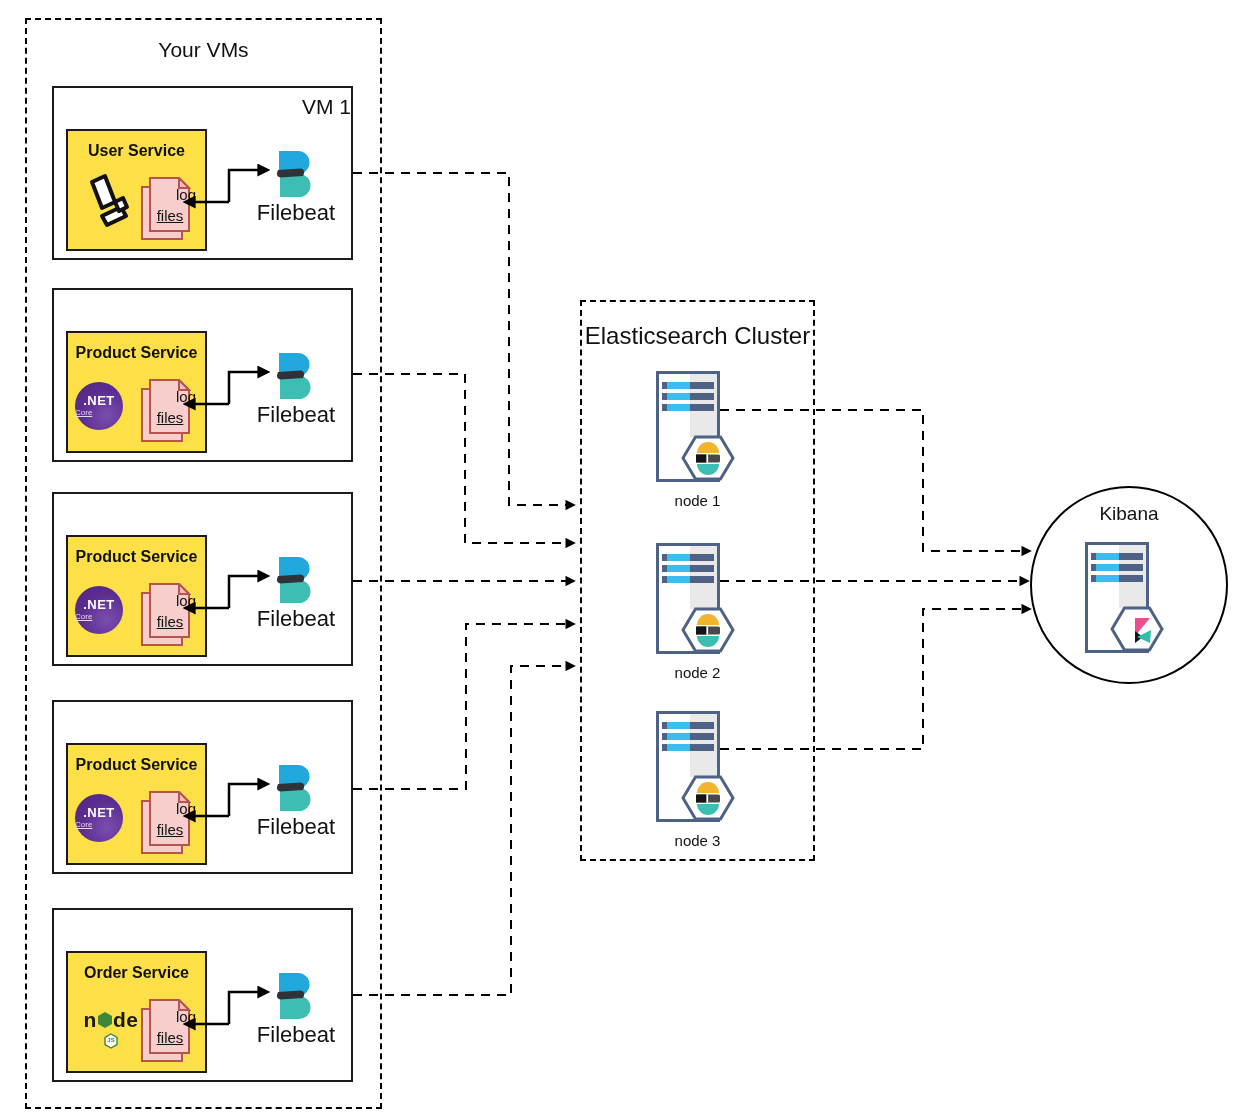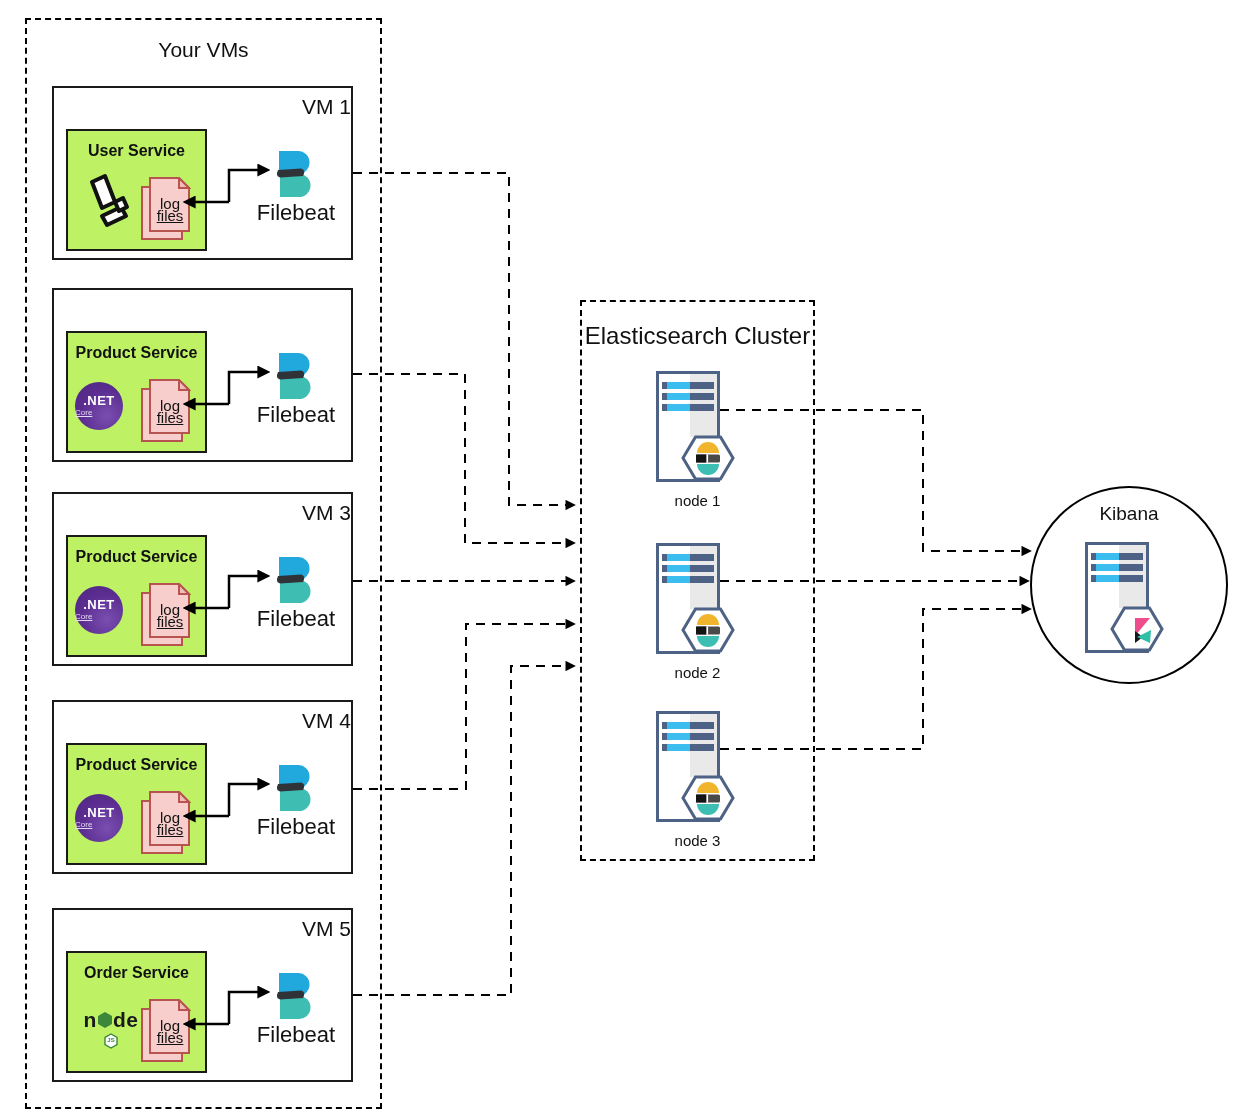--- a/index.html
+++ b/index.html
@@ -4,25 +4,25 @@
 <style>
   html,body{margin:0;padding:0;background:#fff;}
   .canvas{position:relative;width:1242px;height:1120px;background:#ffffff;
           font-family:"Liberation Sans",sans-serif;color:#111;overflow:hidden;}
   .abs{position:absolute;}
   
   .vms-group{left:25px;top:18px;width:357px;height:1091px;border:2px dashed #000;box-sizing:border-box;}
   .group-title{left:25px;top:38px;width:357px;text-align:center;font-size:21px;}
   .vm{left:52px;width:301px;height:174px;border:2px solid #1a1a1a;box-sizing:border-box;background:#fff;}
   .vm-title{left:0;top:7px;width:100%;text-align:right;font-size:21px;}
-  .service{left:12px;top:41px;width:141px;height:122px;border:2px solid #1a1a1a;box-sizing:border-box;background:#bef264;}
+  .service{left:12px;top:41px;width:141px;height:122px;border:2px solid #1a1a1a;box-sizing:border-box;background:#fde047;}
   .service-title{left:0;top:11px;width:100%;text-align:center;font-size:16px;font-weight:bold;}
   .doc{left:73px;top:46px;width:50px;height:64px;}
   .doc-line{width:40px;text-align:center;font-size:15px;color:#111;left:9px;}
-  .doc-l1{top:18px;}
+  .doc-l1{top:9px;margin-left:16px;}
   .doc-l2{top:30px;text-decoration:underline;}
   .filebeat-icon{left:218px;top:61px;}
   .filebeat-label{left:180px;top:112px;width:124px;text-align:center;font-size:22px;}
   .tech-laravel{left:10px;top:42px;}
   .tech-dotnet{left:7px;top:49px;width:48px;height:48px;border-radius:50%;
      background:radial-gradient(circle at 66% 70%, #7a4eb0 0%, #5b2d90 55%, #4e2683 100%);}
   .dotnet-top{left:0;top:11px;width:100%;text-align:center;font-size:13px;font-weight:bold;color:#fff;letter-spacing:.5px;}
   .dotnet-bottom{left:0;top:26px;width:100%;text-align:left;font-size:8px;color:#e6d9f5;text-decoration:underline;}
   .tech-node{left:6px;top:55px;width:74px;height:46px;}
   .node-row{display:flex;align-items:center;justify-content:center;font-size:21px;font-weight:bold;color:#1a1a1a;letter-spacing:0.5px;}
@@ -134,21 +134,20 @@
     </div>
     <svg class="abs filebeat-icon" width="48" height="50" viewBox="0 0 48 50">
       <path d="M7,2 L26,2 A11.5,11.5 0 0 1 37.5,13.5 A11.5,11.5 0 0 1 26,25 L7,25 Z" fill="#21a8dc"></path>
       <path d="M8,25 L27,25 A11.5,11.5 0 0 1 38.5,36.5 A11.5,11.5 0 0 1 27,48 L8,48 Z" fill="#3ebdb2"></path>
       <path d="M6,21 L29,19.5 Q33,20.5 32,24.5 L31,27 L8,28.5 Q4.5,27.5 5,24 Z" fill="#2f3338"></path>
     </svg>
     <div class="abs filebeat-label">Filebeat</div>
   </div>
 
   <div class="abs vm" style="top:492px">
-    <div class="abs vm-title">VM 3</div>
     <div class="abs service">
       <div class="abs service-title">Product Service</div>
       <div class="abs tech-dotnet">
         <span class="abs dotnet-top">.NET</span>
         <span class="abs dotnet-bottom">Core</span>
       </div>
       <div class="abs doc">
         <svg width="50" height="64" viewBox="0 0 50 64">
           <rect x="1" y="10" width="40" height="52" fill="#f8cecc" stroke="#b85450" stroke-width="2"></rect>
           <path d="M9,1 L38,1 L48,11 L48,54 L9,54 Z" fill="#f8cecc" stroke="#b85450" stroke-width="2"></path>
@@ -160,21 +159,20 @@
     </div>
     <svg class="abs filebeat-icon" width="48" height="50" viewBox="0 0 48 50">
       <path d="M7,2 L26,2 A11.5,11.5 0 0 1 37.5,13.5 A11.5,11.5 0 0 1 26,25 L7,25 Z" fill="#21a8dc"></path>
       <path d="M8,25 L27,25 A11.5,11.5 0 0 1 38.5,36.5 A11.5,11.5 0 0 1 27,48 L8,48 Z" fill="#3ebdb2"></path>
       <path d="M6,21 L29,19.5 Q33,20.5 32,24.5 L31,27 L8,28.5 Q4.5,27.5 5,24 Z" fill="#2f3338"></path>
     </svg>
     <div class="abs filebeat-label">Filebeat</div>
   </div>
 
   <div class="abs vm" style="top:700px">
-    <div class="abs vm-title">VM 4</div>
     <div class="abs service">
       <div class="abs service-title">Product Service</div>
       <div class="abs tech-dotnet">
         <span class="abs dotnet-top">.NET</span>
         <span class="abs dotnet-bottom">Core</span>
       </div>
       <div class="abs doc">
         <svg width="50" height="64" viewBox="0 0 50 64">
           <rect x="1" y="10" width="40" height="52" fill="#f8cecc" stroke="#b85450" stroke-width="2"></rect>
           <path d="M9,1 L38,1 L48,11 L48,54 L9,54 Z" fill="#f8cecc" stroke="#b85450" stroke-width="2"></path>
@@ -186,21 +184,20 @@
     </div>
     <svg class="abs filebeat-icon" width="48" height="50" viewBox="0 0 48 50">
       <path d="M7,2 L26,2 A11.5,11.5 0 0 1 37.5,13.5 A11.5,11.5 0 0 1 26,25 L7,25 Z" fill="#21a8dc"></path>
       <path d="M8,25 L27,25 A11.5,11.5 0 0 1 38.5,36.5 A11.5,11.5 0 0 1 27,48 L8,48 Z" fill="#3ebdb2"></path>
       <path d="M6,21 L29,19.5 Q33,20.5 32,24.5 L31,27 L8,28.5 Q4.5,27.5 5,24 Z" fill="#2f3338"></path>
     </svg>
     <div class="abs filebeat-label">Filebeat</div>
   </div>
 
   <div class="abs vm" style="top:908px">
-    <div class="abs vm-title">VM 5</div>
     <div class="abs service">
       <div class="abs service-title">Order Service</div>
       <div class="abs tech-node">
         <div class="node-row">
           <span>n</span>
           <svg width="16" height="18" viewBox="0 0 16 18">
             <polygon points="8,1 15,5 15,13 8,17 1,13 1,5" fill="#3c873a"></polygon>
           </svg>
           <span>de</span>
         </div>

